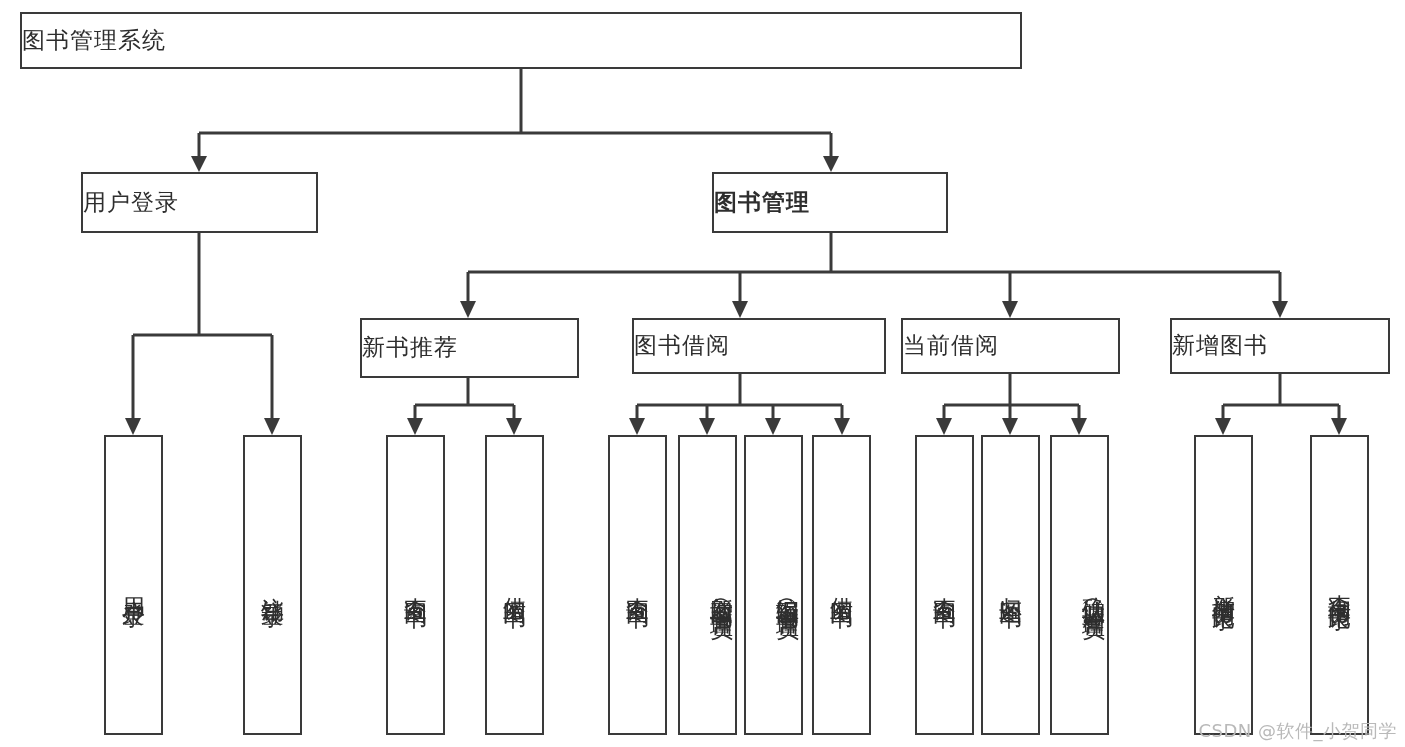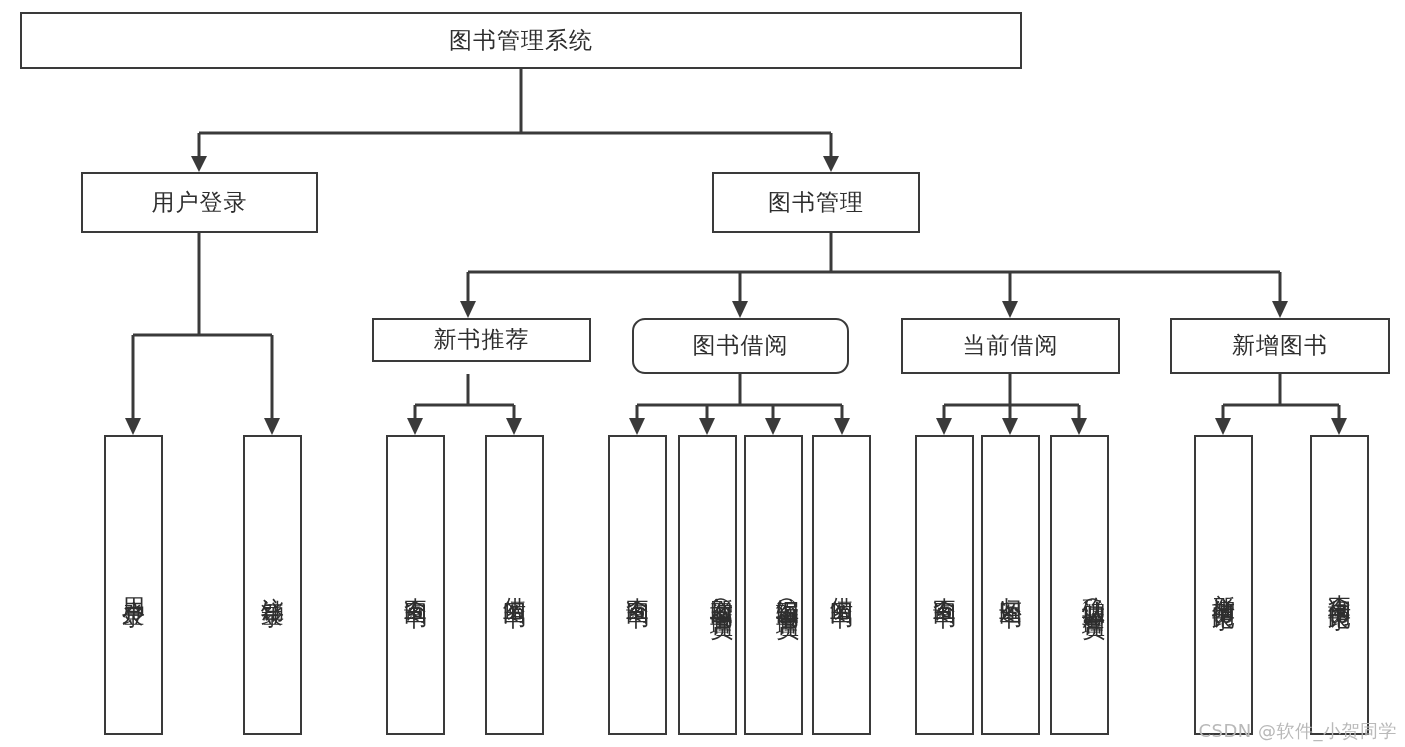--- a/index.html
+++ b/index.html
@@ -13,21 +13,21 @@
   #canvas{position:absolute;left:0;top:0;width:1405px;height:747px;}
 
   .node{
     position:absolute;
     box-sizing:border-box;
     border:2.5px solid #3a3a3a;
     background:#ffffff;
     color:#2e2e2e;
     display:flex;
     align-items:center;
-    justify-content:center;
+    justify-content:flex-start;
     text-align:center;
     line-height:1.18;
   }
   .node.h{font-size:23px;letter-spacing:1px;}
   .node.v{
     writing-mode:vertical-rl;
     text-orientation:upright;
     font-size:23px;
     letter-spacing:3px;
     align-items:flex-start;
@@ -117,28 +117,28 @@
     <polygon points="1331,418 1347,418 1339,435" fill="#3a3a3a"></polygon>
   </svg>
 
   <div class="node h" style="left:20px;top:12px;width:1002px;height:57px;">
     <span>图书管理系统</span>
   </div>
 
   <div class="node h" style="left:81px;top:172px;width:237px;height:61px;">
     <span>用户登录</span>
   </div>
-  <div class="node h" style="left:712px;top:172px;width:208px;height:61px;">
+  <div class="node h" style="left:712px;top:172px;width:236px;height:61px;font-weight:bold;">
     <span>图书管理</span>
   </div>
 
-  <div class="node h" style="left:360px;top:318px;width:219px;height:44px;margin-left:12px;">
+  <div class="node h" style="left:360px;top:318px;width:219px;height:60px;">
     <span>新书推荐</span>
   </div>
-  <div class="node h" style="left:632px;top:318px;width:217px;height:56px;border-radius:13px;">
+  <div class="node h" style="left:632px;top:318px;width:254px;height:56px;">
     <span>图书借阅</span>
   </div>
   <div class="node h" style="left:901px;top:318px;width:219px;height:56px;font-family:Liberation Serif, serif;">
     <span>当前借阅</span>
   </div>
   <div class="node h" style="left:1170px;top:318px;width:220px;height:56px;">
     <span>新增图书</span>
   </div>
 
   <div class="node v short" style="left:104px;top:435px;width:59px;height:300px;">

